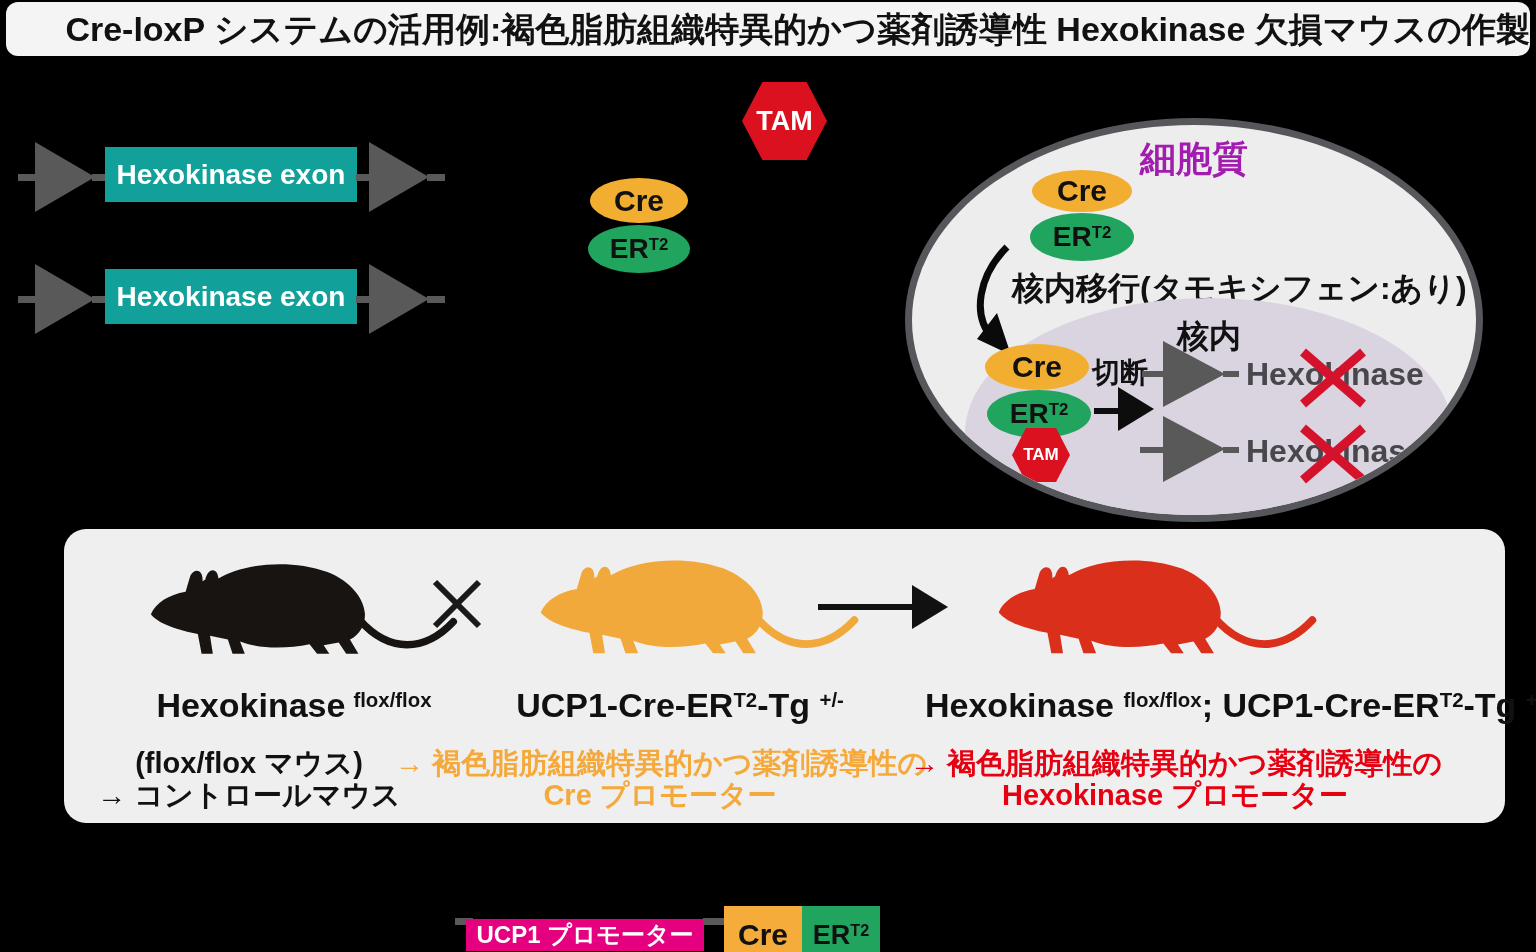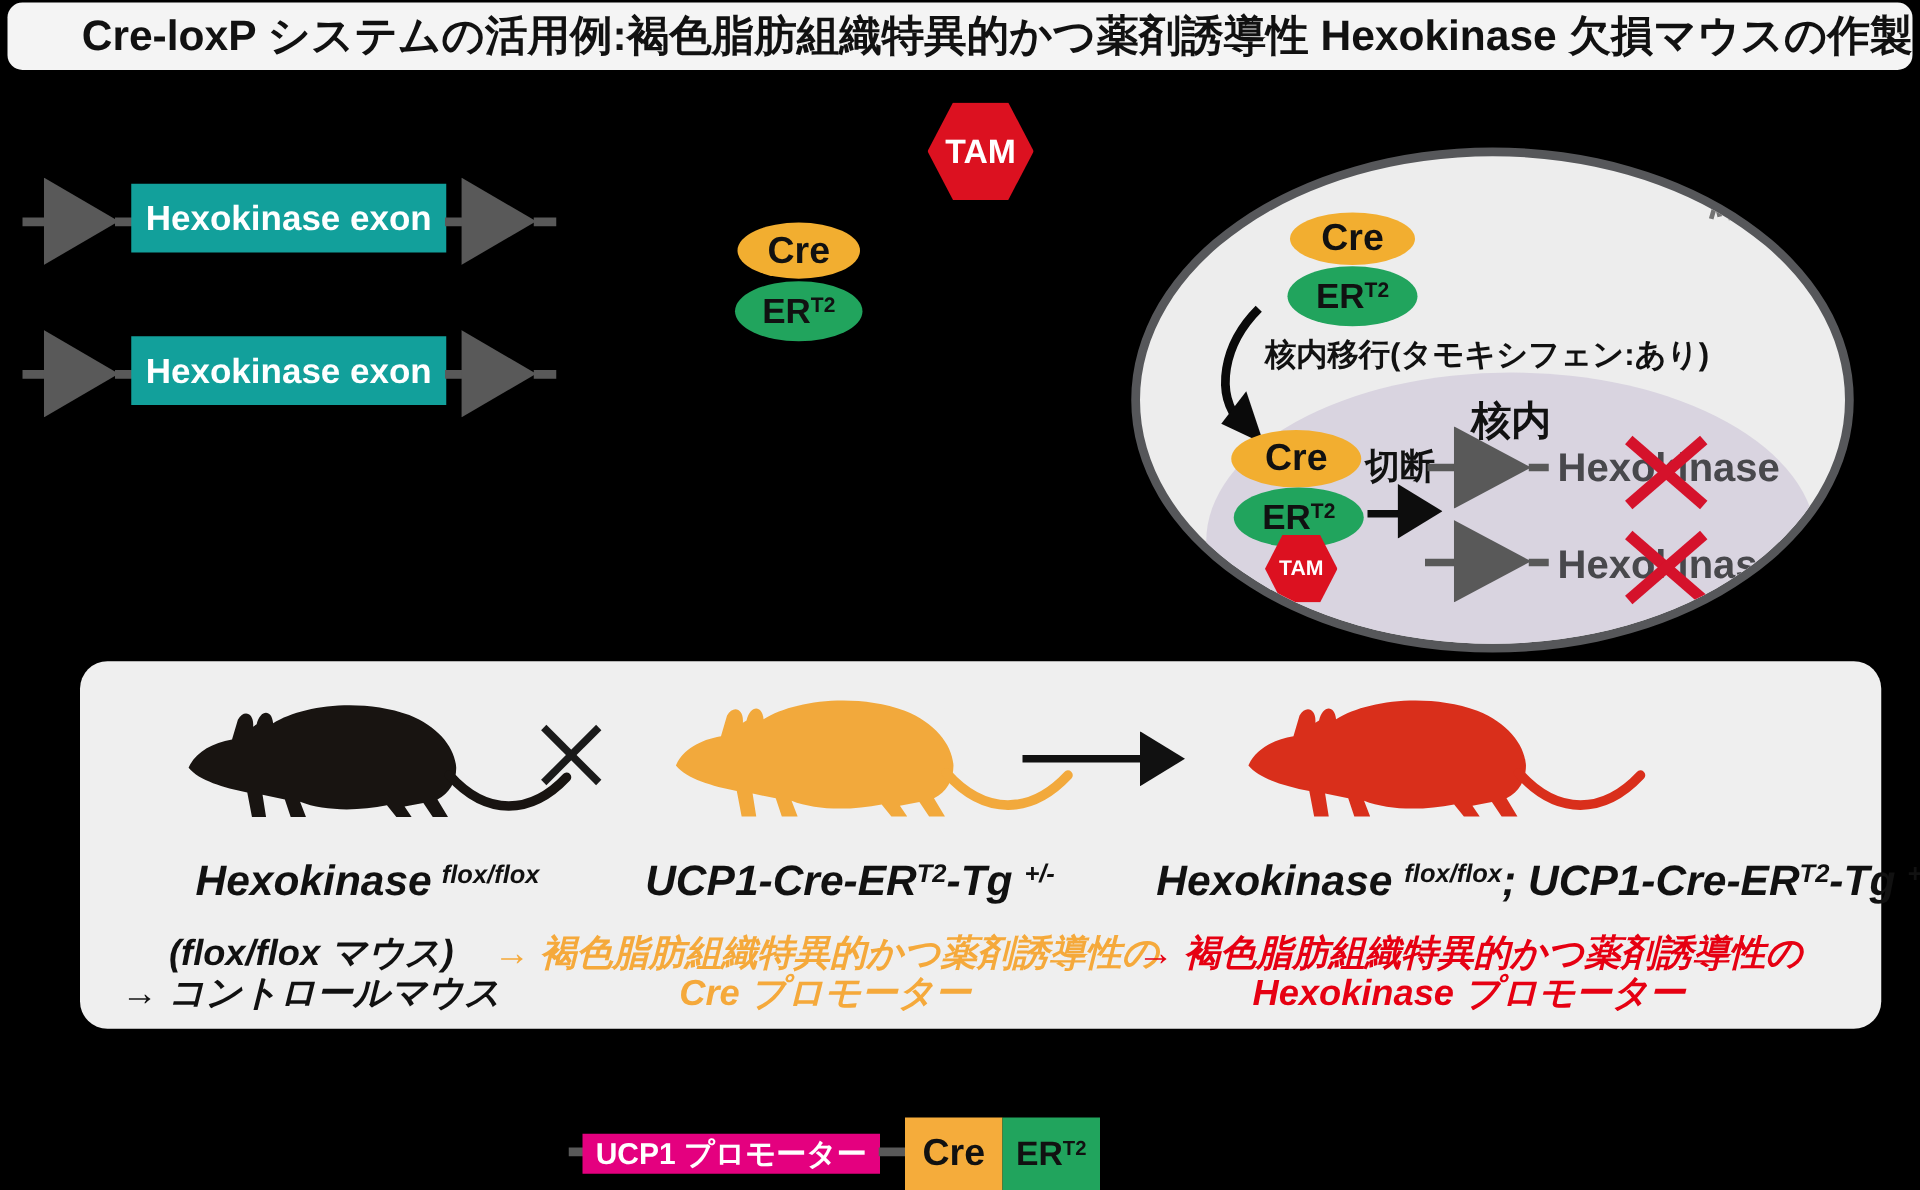--- a/index.html
+++ b/index.html
@@ -1,37 +1,37 @@
 <!DOCTYPE html>
 <html><head>
 <meta charset="utf-8">
 <style>
   html,body{margin:0;padding:0;}
   body{width:1536px;height:952px;position:relative;background:#000;
        font-family:"Liberation Sans","DejaVu Sans",sans-serif;overflow:hidden;}
   .abs{position:absolute;}
   .b{font-weight:bold;text-align:right;}
-  .ctr{display:flex;align-items:center;justify-content:center;}
+  .ctr{display:flex;align-items:center;justify-content:center;margin-top:12px;}
   .gline{position:absolute;background:#595959;}
   .tri{position:absolute;background:#595959;clip-path:polygon(0 0,0 100%,100% 50%);}
   .btri{position:absolute;background:#0d0d0d;clip-path:polygon(0 0,0 100%,100% 50%);}
   .ellipse{position:absolute;border-radius:50%;display:flex;align-items:center;justify-content:center;font-weight:bold;color:#111;}
   .hex{position:absolute;display:flex;align-items:center;justify-content:center;
        clip-path:polygon(24% 0%,76% 0%,100% 50%,76% 100%,24% 100%,0% 50%);
        background:#DC1120;color:#fff;font-weight:bold;}
   .exonbox{position:absolute;background:#12A09B;color:#fff;font-weight:bold;
            display:flex;align-items:center;justify-content:center;font-size:28px;}
   .sup{font-size:0.60em;vertical-align:0.5em;font-weight:bold;}
   .cellwrap{position:absolute;left:905px;top:118px;width:578px;height:404px;
             background:#EDEDED;border:7px solid #56575A;border-radius:50%;
             overflow:hidden;box-sizing:border-box;}
   .nucleus{position:absolute;left:53px;top:173px;width:488px;height:270px;
            background:#D9D4E0;border-radius:50%;}
   .panel{position:absolute;left:64px;top:529px;width:1441px;height:294px;
-         background:#EFEFEF;border-radius:22px;font-style:italic;}
+         background:#EFEFEF;border-radius:22px;}
   .genetext{position:absolute;color:#48484C;font-weight:bold;font-size:32px;white-space:nowrap;}
   .desc{position:absolute;text-align:center;font-weight:bold;font-size:29px;line-height:32px;white-space:nowrap;}
   .mlabel{position:absolute;text-align:center;font-weight:bold;font-size:34px;color:#111;white-space:nowrap;}
   svg{display:block;}
 </style>
 </head>
 <body>
 
 <svg width="0" height="0" style="position:absolute" aria-hidden="true">
   <defs>
@@ -76,35 +76,35 @@
 </div>
 
 <div class="ellipse" style="left:590px;top:178px;width:98px;height:45px;background:#F2AE30;font-size:30px;">
   <span>Cre</span>
 </div>
 <div class="ellipse" style="left:588px;top:225px;width:102px;height:48px;background:#21A45D;font-size:28px;">
   <span><span>ER</span><span class="sup">T2</span></span>
 </div>
 
 <div class="cellwrap">
-  <div class="abs b" style="left:0;right:0;top:10px;font-size:36px;color:#737373;">細胞質</div>
+  <div class="abs b" style="left:0;right:0;top:10px;text-align:center;font-size:36px;color:#a21caf;">細胞質</div>
 
   <div class="ellipse" style="left:120px;top:45px;width:100px;height:42px;background:#F2AE30;font-size:30px;">
     <span>Cre</span>
   </div>
   <div class="ellipse" style="left:118px;top:88px;width:104px;height:48px;background:#21A45D;font-size:28px;">
     <span><span>ER</span><span class="sup">T2</span></span>
   </div>
 
   <svg class="abs" style="left:55px;top:118px;" width="70" height="120" viewBox="0 0 70 120">
     <path d="M40,4 C12,32 4,72 26,96" fill="none" stroke="#0a0a0a" stroke-width="7"></path>
     <polygon points="44,112 10,96 30,70" fill="#0a0a0a"></polygon>
   </svg>
 
-  <div class="abs b" style="left:100px;top:142px;font-size:25px;color:#111;white-space:nowrap;">核内移行(タモキシフェン:あり)</div>
+  <div class="abs b" style="left:100px;top:142px;font-size:32px;color:#111;white-space:nowrap;">核内移行(タモキシフェン:あり)</div>
 
   <div class="nucleus"></div>
   <div class="abs b" style="left:53px;top:190px;width:488px;text-align:center;font-size:32px;color:#111;">核内</div>
 
   <div class="ellipse" style="left:73px;top:219px;width:104px;height:46px;background:#F2AE30;font-size:30px;">
     <span>Cre</span>
   </div>
   <div class="abs b" style="left:180px;top:229px;font-size:28px;color:#111;">切断</div>
 
   <div class="gline" style="left:230px;top:246px;width:22px;height:6px;"></div>

